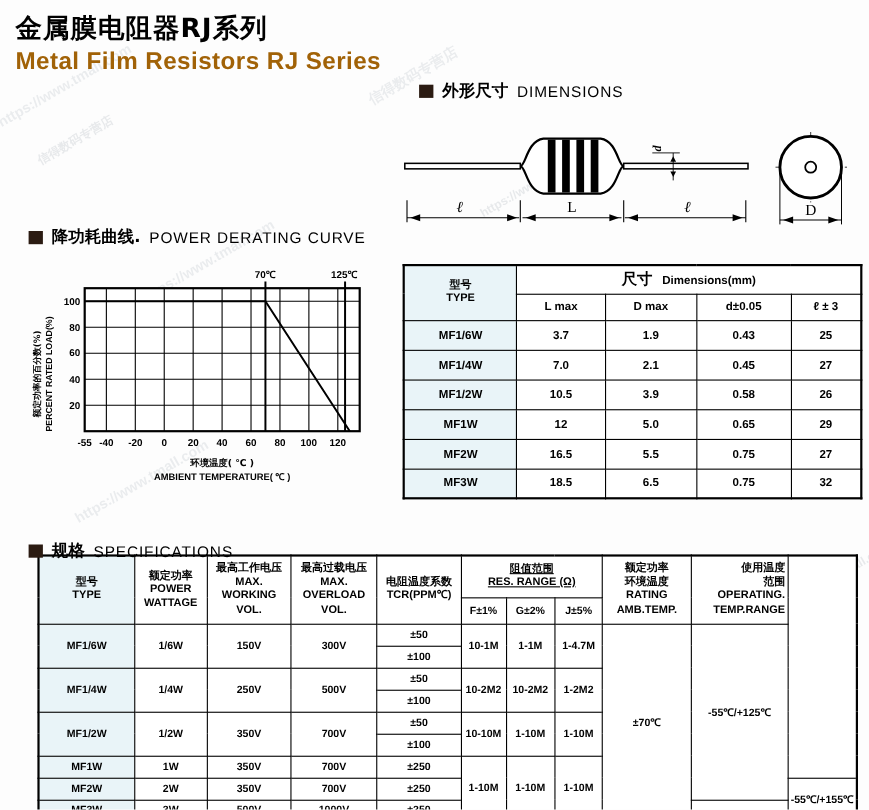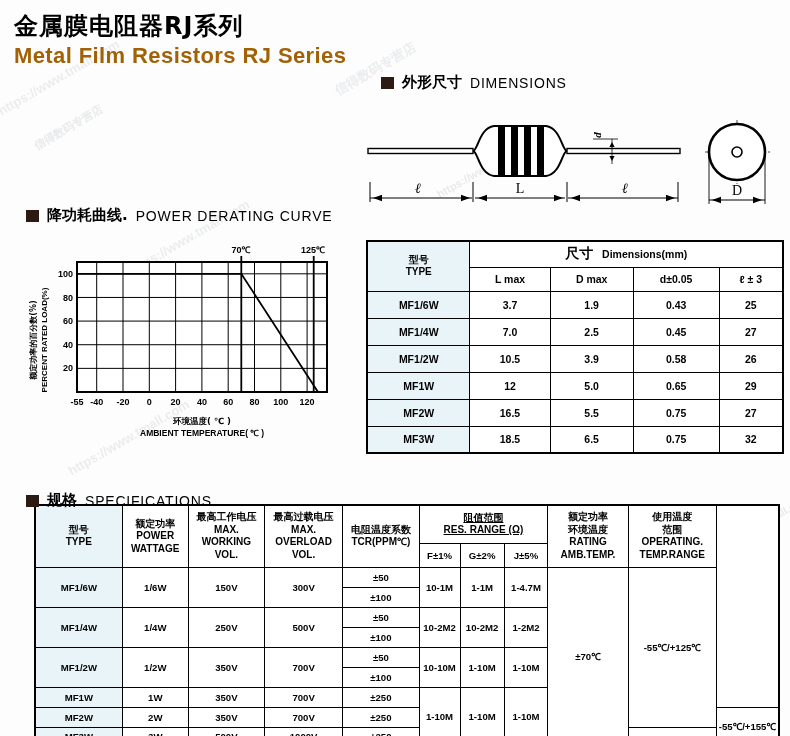--- a/index.html
+++ b/index.html
@@ -252,21 +252,21 @@
   <tr>
     <td class="type-col">MF1/6W</td>
     <td>3.7</td>
     <td>1.9</td>
     <td>0.43</td>
     <td>25</td>
   </tr>
   <tr>
     <td class="type-col">MF1/4W</td>
     <td>7.0</td>
-    <td>2.5</td>
+    <td>2.1</td>
     <td>0.45</td>
     <td>27</td>
   </tr>
   <tr>
     <td class="type-col">MF1/2W</td>
     <td>10.5</td>
     <td>3.9</td>
     <td>0.58</td>
     <td>26</td>
   </tr>
@@ -325,21 +325,21 @@
     <td colspan="3" style="height:38px;text-decoration:underline;">
       <span class="hdr-cn cn">阻值范围</span>
       <span class="hdr-en">RES. RANGE (Ω)</span>
     </td>
     <td rowspan="2" style="width:90px;">
       <span class="hdr-cn cn">额定功率</span>
       <span class="hdr-cn cn">环境温度</span>
       <span class="hdr-en">RATING</span>
       <span class="hdr-en">AMB.TEMP.</span>
     </td>
-    <td rowspan="2" style="width:96px;">
+    <td rowspan="2" style="width:96px;text-align:right;">
       <span class="hdr-cn cn">使用温度</span>
       <span class="hdr-cn cn">范围</span>
       <span class="hdr-en">OPERATING.</span>
       <span class="hdr-en">TEMP.RANGE</span>
     </td>
   </tr>
   <tr>
     <td style="width:46px; height:24px;">F±1%</td>
     <td style="width:50px;">G±2%</td>
     <td style="width:50px;">J±5%</td>

